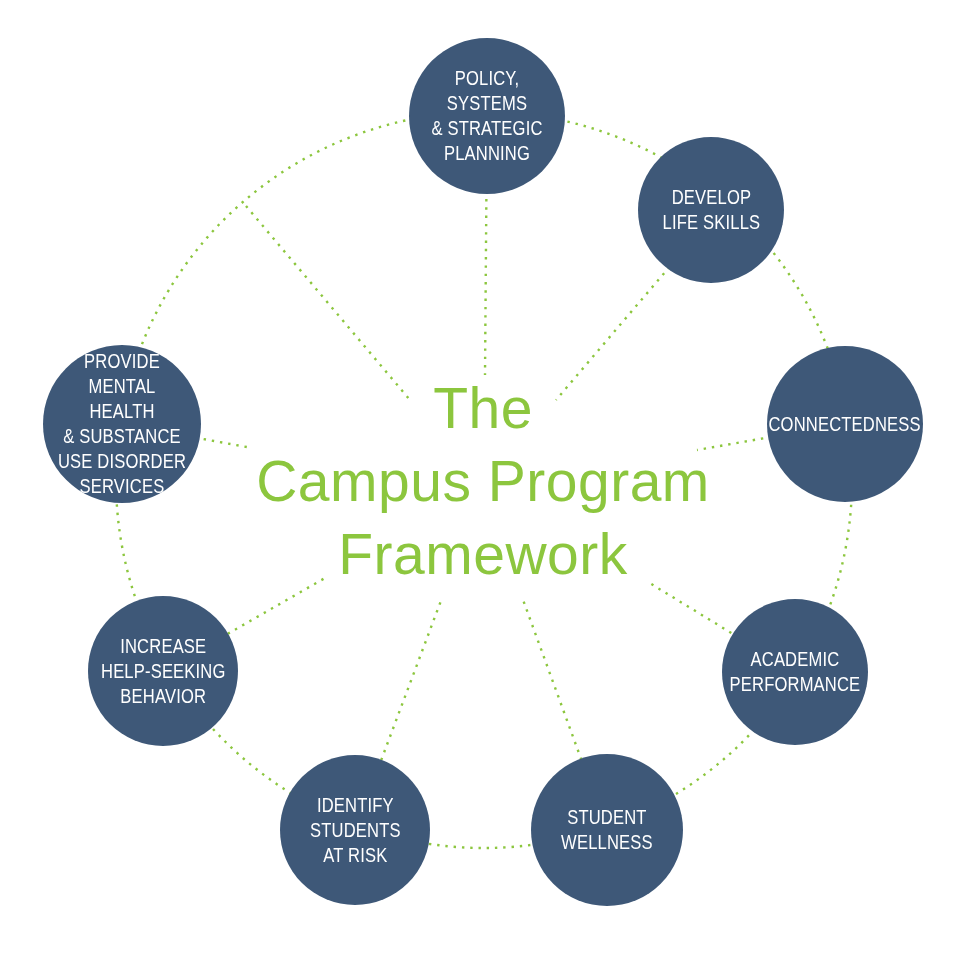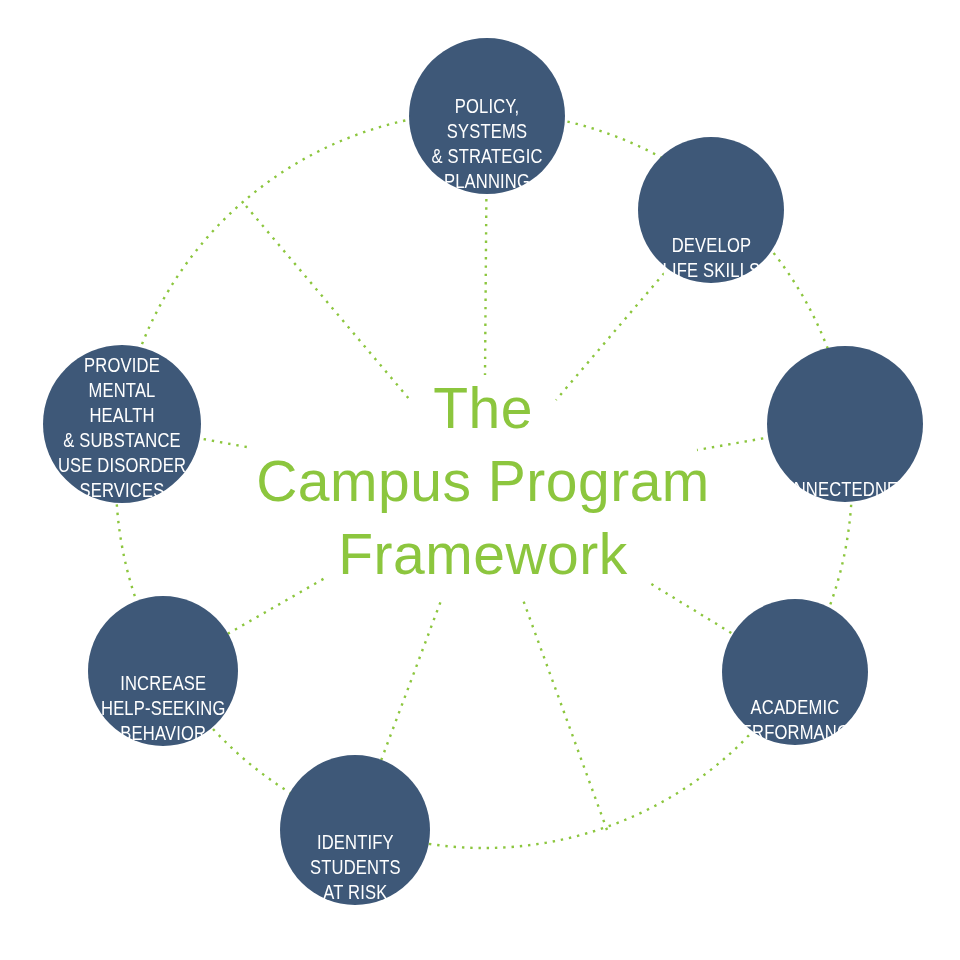--- a/index.html
+++ b/index.html
@@ -8,21 +8,21 @@
     font-family:"Liberation Sans",sans-serif;overflow:hidden;
   }
   .lines-svg{position:absolute;left:0;top:0;width:960px;height:960px;}
   .ring,.spoke{
     fill:none;stroke:var(--accent-green,#8cc63e);
     stroke-width:2.4;stroke-dasharray:2.4 5.9;
   }
   .node{
     position:absolute;border-radius:50%;
     background:var(--circle-fill,#3e5878);
-    display:flex;align-items:flex-end;justify-content:center;text-align:center;
+    display:flex;align-items:center;justify-content:center;text-align:center;
   }
   .node-label{
     color:var(--label-text,#ffffff);
     font-size:19.5px;line-height:25px;font-weight:400;
     letter-spacing:.2px;white-space:pre-line;
     transform:scaleX(.85);transform-origin:center;
   }
   
   .n-policy   {left:409px;top:38px; width:156px;height:156px;}
   .n-develop  {left:638px;top:137px;width:146px;height:146px;}
@@ -69,20 +69,24 @@
     <span class="node-label">DEVELOP
 LIFE SKILLS</span>
   </div>
   <div class="node n-connect">
     <span class="node-label">CONNECTEDNESS</span>
   </div>
   <div class="node n-academic">
     <span class="node-label">ACADEMIC
 PERFORMANCE</span>
   </div>
+  <div class="node n-wellness">
+    <span class="node-label">STUDENT
+WELLNESS</span>
+  </div>
   <div class="node n-identify">
     <span class="node-label">IDENTIFY
 STUDENTS
 AT RISK</span>
   </div>
   <div class="node n-increase">
     <span class="node-label">INCREASE
 HELP-SEEKING
 BEHAVIOR</span>
   </div>

